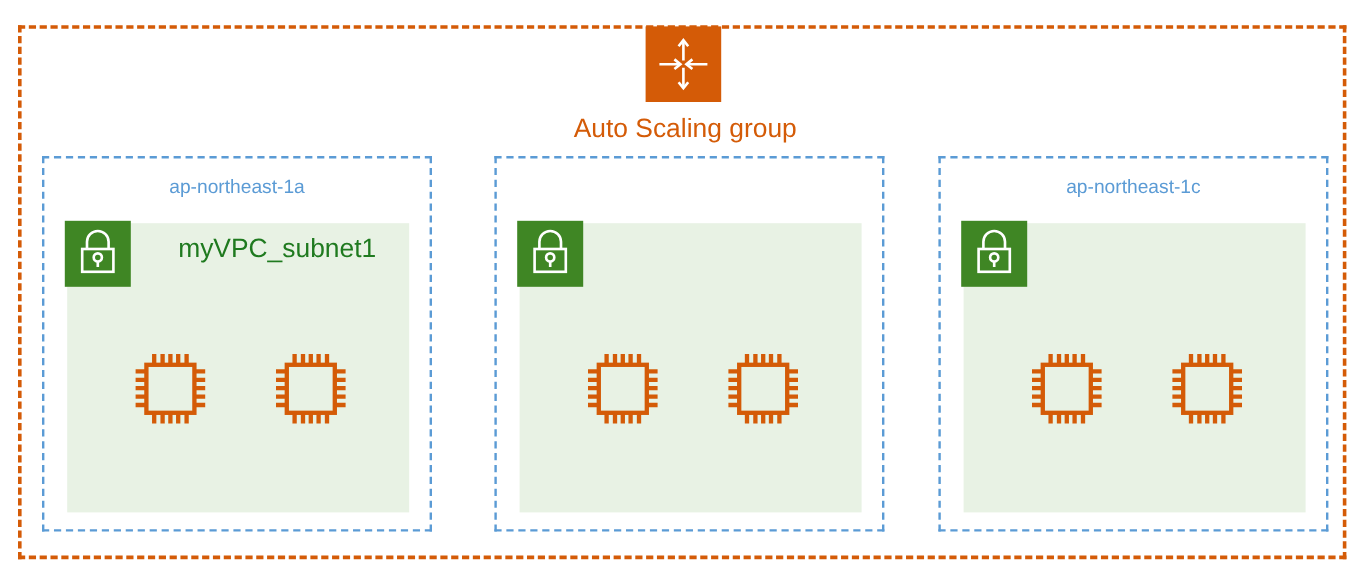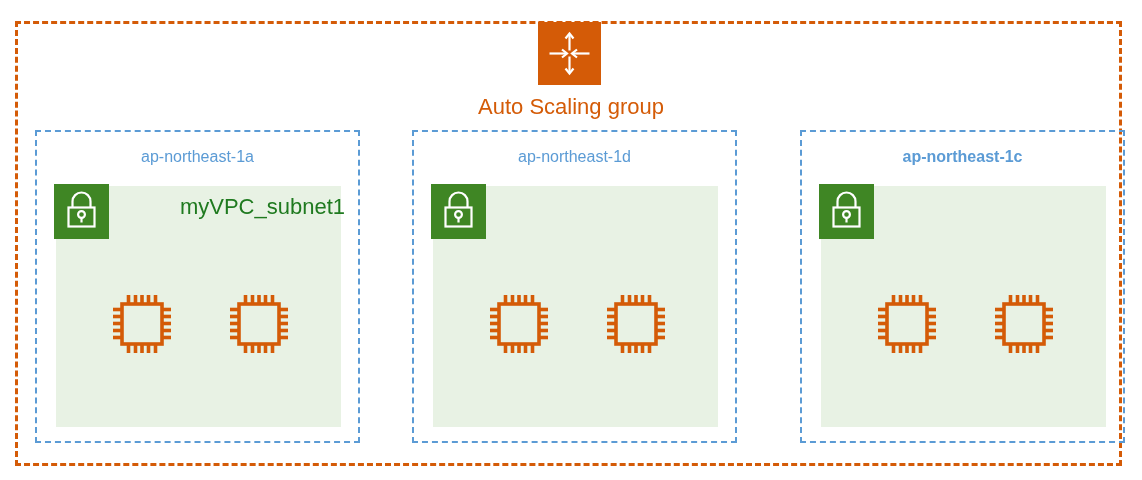--- a/index.html
+++ b/index.html
@@ -63,21 +63,21 @@
     position: absolute;
     top: 130px;
     width: 325px;
     height: 313px;
     border: 2px dashed #5B9BD5;
     box-sizing: border-box;
     background: transparent;
   }
   .az-box.az-1 { left: 35px; }
   .az-box.az-2 { left: 412px; }
-  .az-box.az-3 { left: 800px; font-weight: bold; }
+  .az-box.az-3 { left: 782px; }
 
   .az-label {
     position: absolute;
     left: 0;
     top: 16px;
     width: 100%;
     text-align: center;
     color: #5B9BD5;
     font-size: 16px;
     font-family: "Liberation Sans", sans-serif;
@@ -108,21 +108,21 @@
     width: 55px;
     height: 55px;
   }
 
   
   .subnet-name {
     position: absolute;
     left: 80px;
     top: 62px;
     width: 228px;
-    text-align: right;
+    text-align: center;
     color: #1F7A1F;
     font-size: 22px;
     font-family: "Liberation Sans", sans-serif;
     white-space: nowrap;
   }
 
   
   .instances-row {
     position: absolute;
     left: 19px;
@@ -238,21 +238,20 @@
             <line x1="57" y1="36.5" x2="66" y2="36.5"></line>
             <line x1="57" y1="43.5" x2="66" y2="43.5"></line>
             <line x1="57" y1="50.5" x2="66" y2="50.5"></line>
           </g>
         </svg>
       </div>
     </div>
   </div>
 
   <div class="az-box az-2">
-    <div class="az-label">ap-northeast-1d</div>
     <div class="subnet-panel"></div>
     <div class="subnet-icon">
       <svg viewBox="0 0 55 55" xmlns="http://www.w3.org/2000/svg">
         <g stroke="#FFFFFF" stroke-width="2.2" fill="none">
           <path d="M18.5 23.5 L18.5 17.5 A9 9 0 0 1 36.5 17.5 L36.5 23.5"></path>
           <rect x="14.5" y="23.5" width="26" height="19"></rect>
           <circle cx="27.5" cy="30.5" r="3.4"></circle>
           <line x1="27.5" y1="33.9" x2="27.5" y2="38.5"></line>
         </g>
       </svg>

